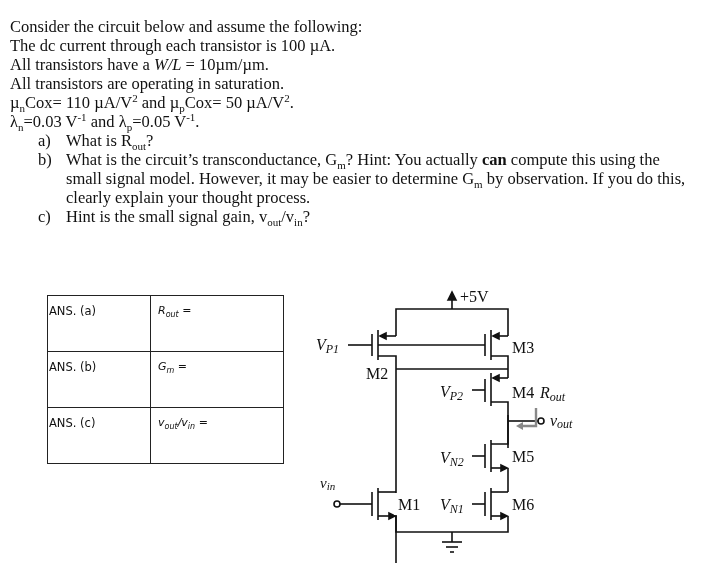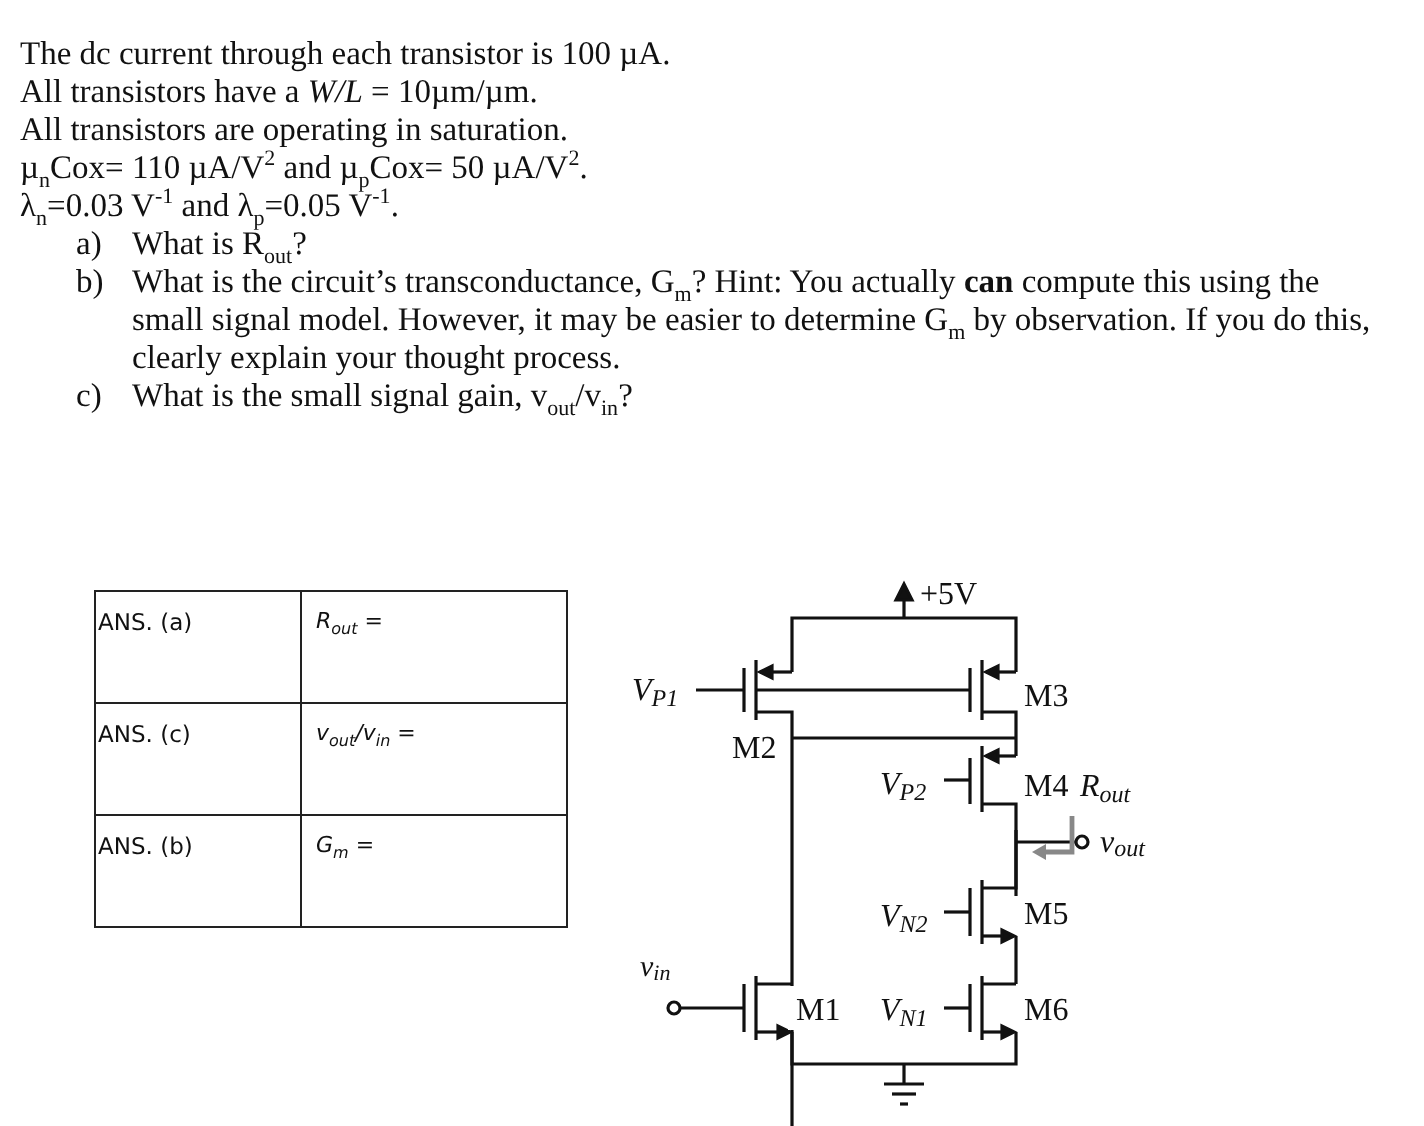--- a/index.html
+++ b/index.html
@@ -19,45 +19,46 @@
   .ans-table td.lab { width: 100px; }
   .ans-table td.val { width: 124px; padding-left: 7px; font-style: italic; font-size: 11px; }
   .ans-table td.val sub { font-size: 8px; }
   .circuit { position: absolute; left: 300px; top: 280px; }
   .circuit text { font-family: "Liberation Serif", "DejaVu Serif", serif; fill: #111; }
 </style>
 </head>
 <body>
 
 <div class="text-block">
+  <div class="line">Consider the circuit below and assume the following:</div>
   <div class="line">The dc current through each transistor is 100 µA.</div>
   <div class="line"><span>All transistors have a </span><span class="i">W/L</span><span> = 10µm/µm.</span></div>
   <div class="line">All transistors are operating in saturation.</div>
   <div class="line"><span>µ</span><sub>n</sub><span>Cox= 110 µA/V</span><sup>2</sup><span> and µ</span><sub>p</sub><span>Cox= 50 µA/V</span><sup>2</sup><span>.</span></div>
   <div class="line"><span>λ</span><sub>n</sub><span>=0.03 V</span><sup>-1</sup><span> and λ</span><sub>p</sub><span>=0.05 V</span><sup>-1</sup><span>.</span></div>
   <ul class="list">
     <li><span class="marker">a)</span><span>What is R</span><sub>out</sub><span>?</span></li>
     <li style="padding-right:20px;"><span class="marker">b)</span><span>What is the circuit’s transconductance, G</span><sub>m</sub><span>? Hint: You actually </span><span class="b">can</span><span> compute this using the small signal model.  However, it may be easier to determine G</span><sub>m</sub><span> by observation.  If you do this, clearly explain your thought process.</span></li>
-    <li><span class="marker">c)</span><span>What is the small signal gain, v</span><sub>out</sub><span>/v</span><sub>in</sub><span>?</span></li>
+    <li><span class="marker">c)</span><span>Hint is the small signal gain, v</span><sub>out</sub><span>/v</span><sub>in</sub><span>?</span></li>
   </ul>
 </div>
 
 <table class="ans-table">
   <tbody>
       <tr>
     <td class="lab">ANS. (a)</td>
     <td class="val"><span>R</span><sub>out</sub><span style="font-style:normal"> =</span></td>
   </tr>
   <tr>
+    <td class="lab">ANS. (b)</td>
+    <td class="val"><span>G</span><sub>m</sub><span style="font-style:normal"> =</span></td>
+  </tr>
+  <tr>
     <td class="lab">ANS. (c)</td>
     <td class="val"><span>v</span><sub>out</sub><span>/v</span><sub>in</sub><span style="font-style:normal"> =</span></td>
-  </tr>
-  <tr>
-    <td class="lab">ANS. (b)</td>
-    <td class="val"><span>G</span><sub>m</sub><span style="font-style:normal"> =</span></td>
   </tr>
 </tbody>
   </table>
 
 <svg class="circuit" width="310" height="283" viewBox="0 0 310 283">
   <defs>
     <marker id="arr" markerWidth="6" markerHeight="6" refX="5" refY="3" orient="auto">
       <path d="M0,0 L6,3 L0,6 Z" fill="#111"></path>
     </marker>
   </defs>

